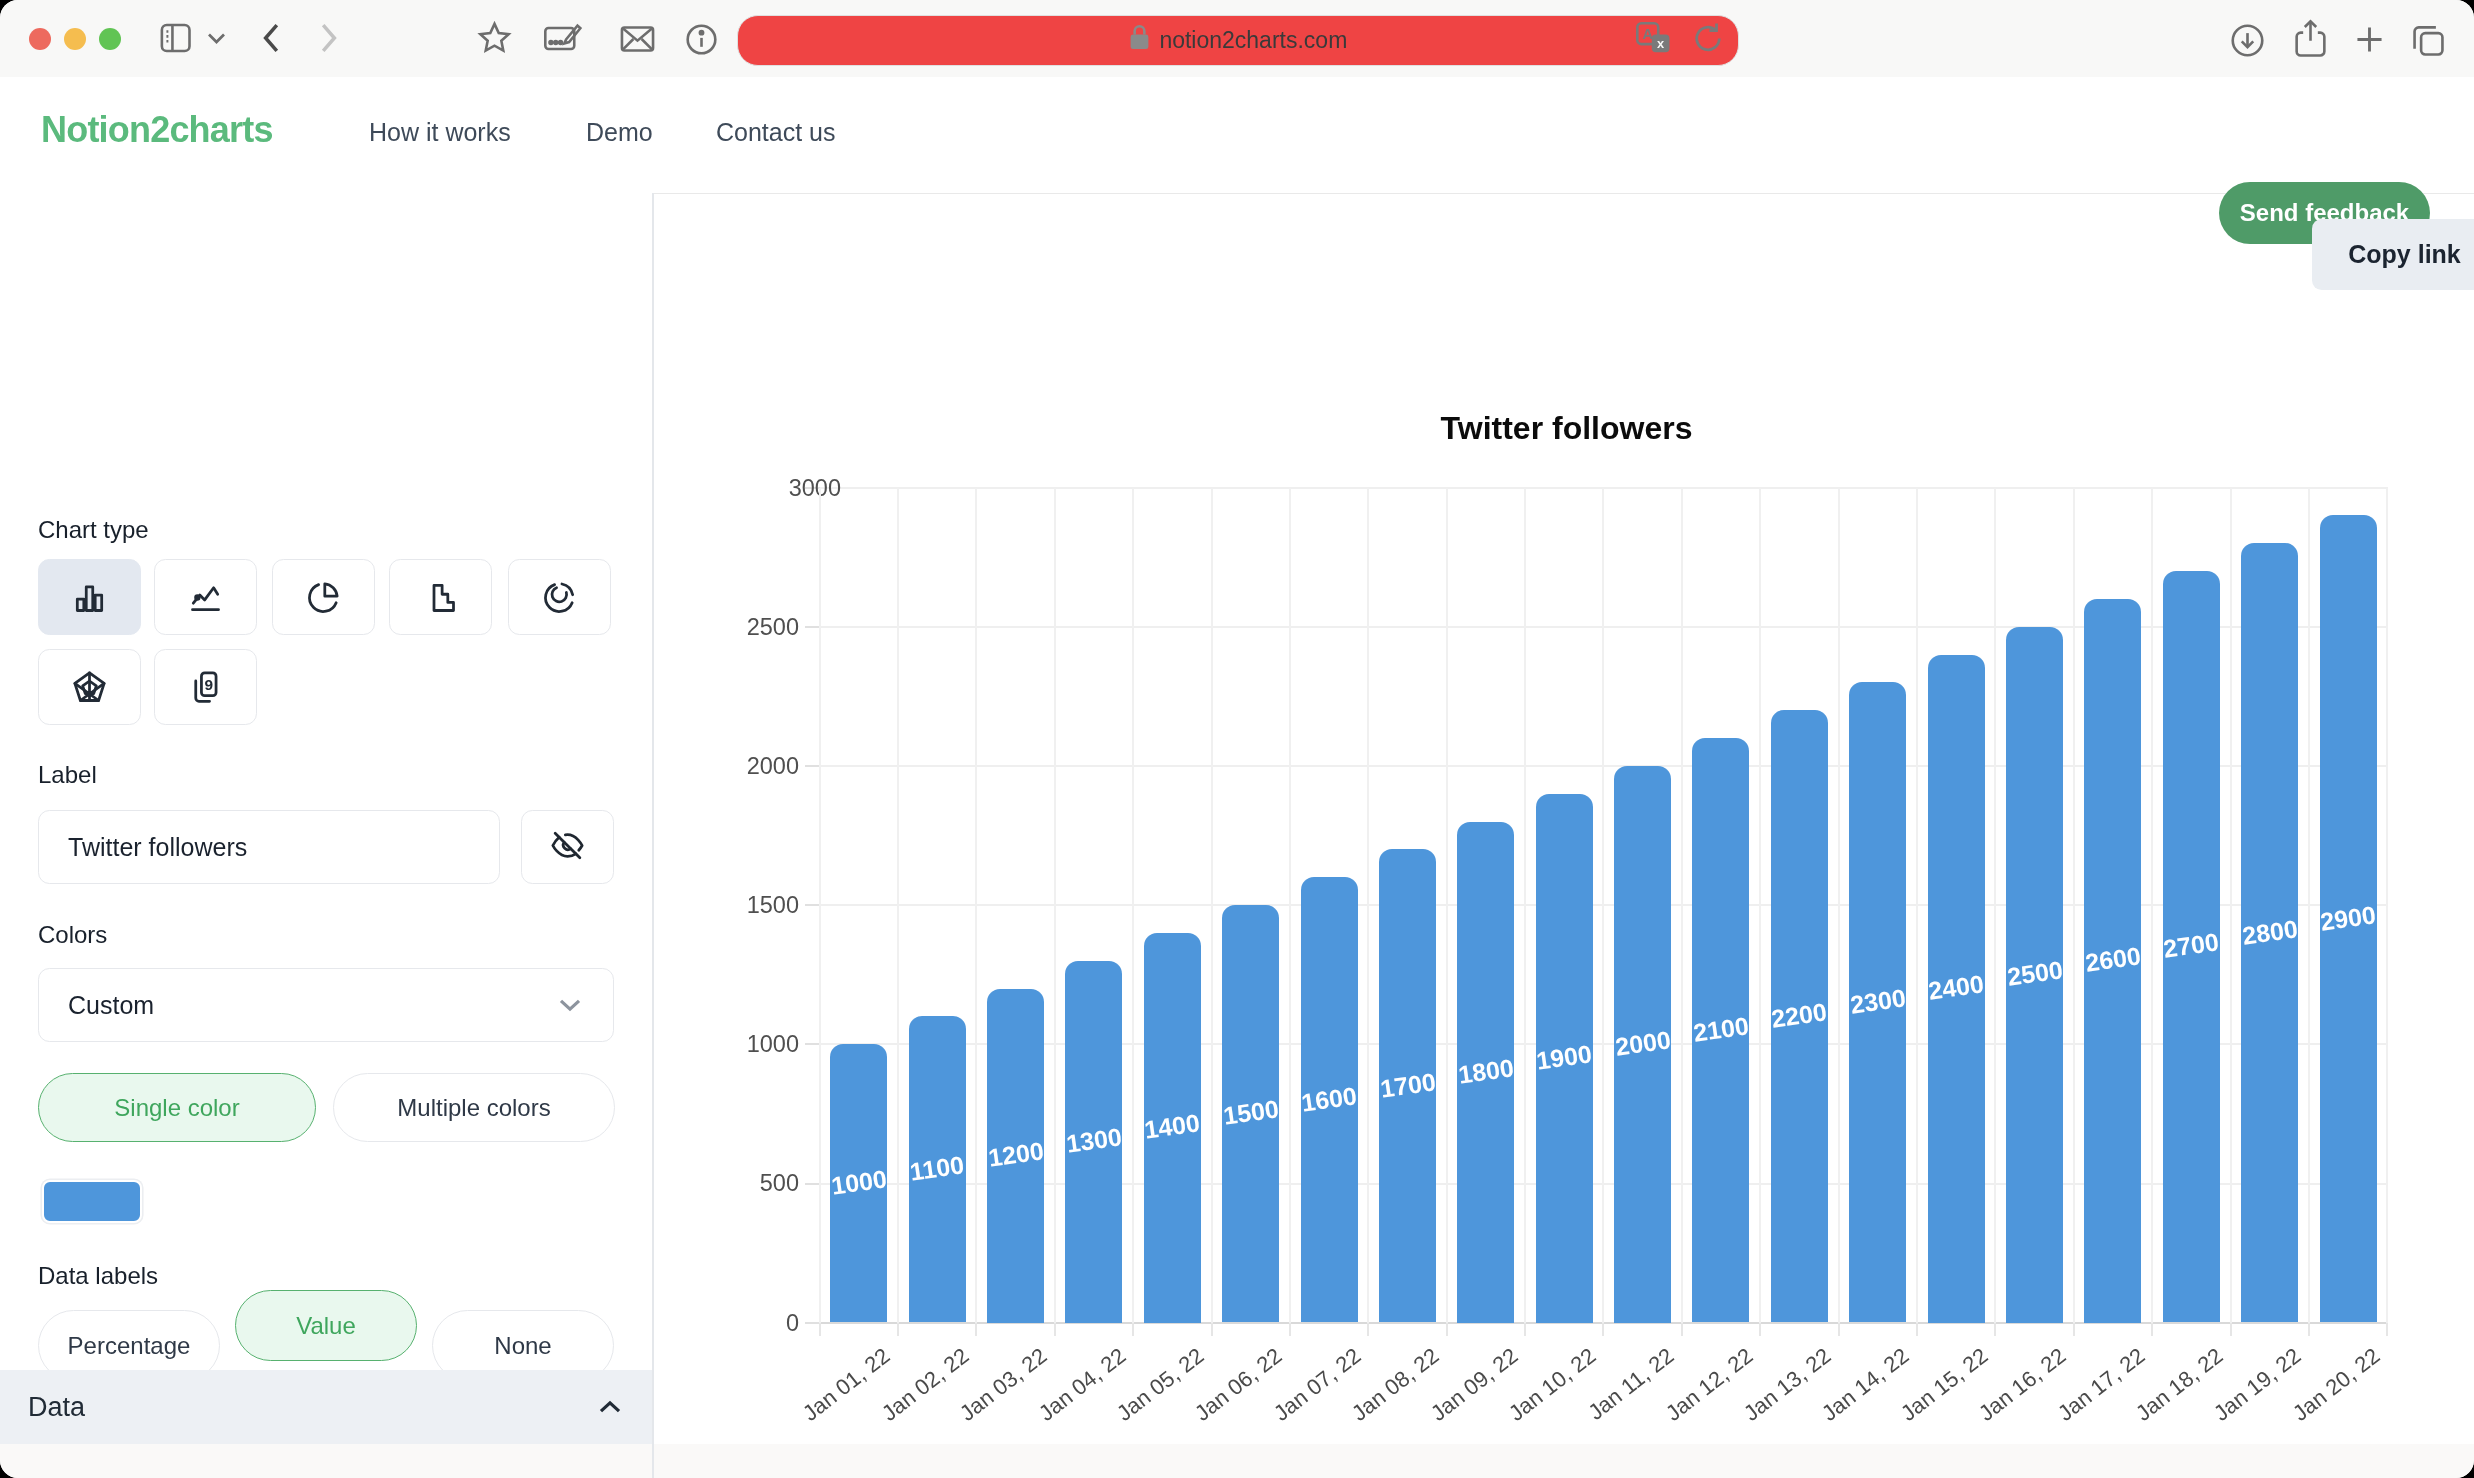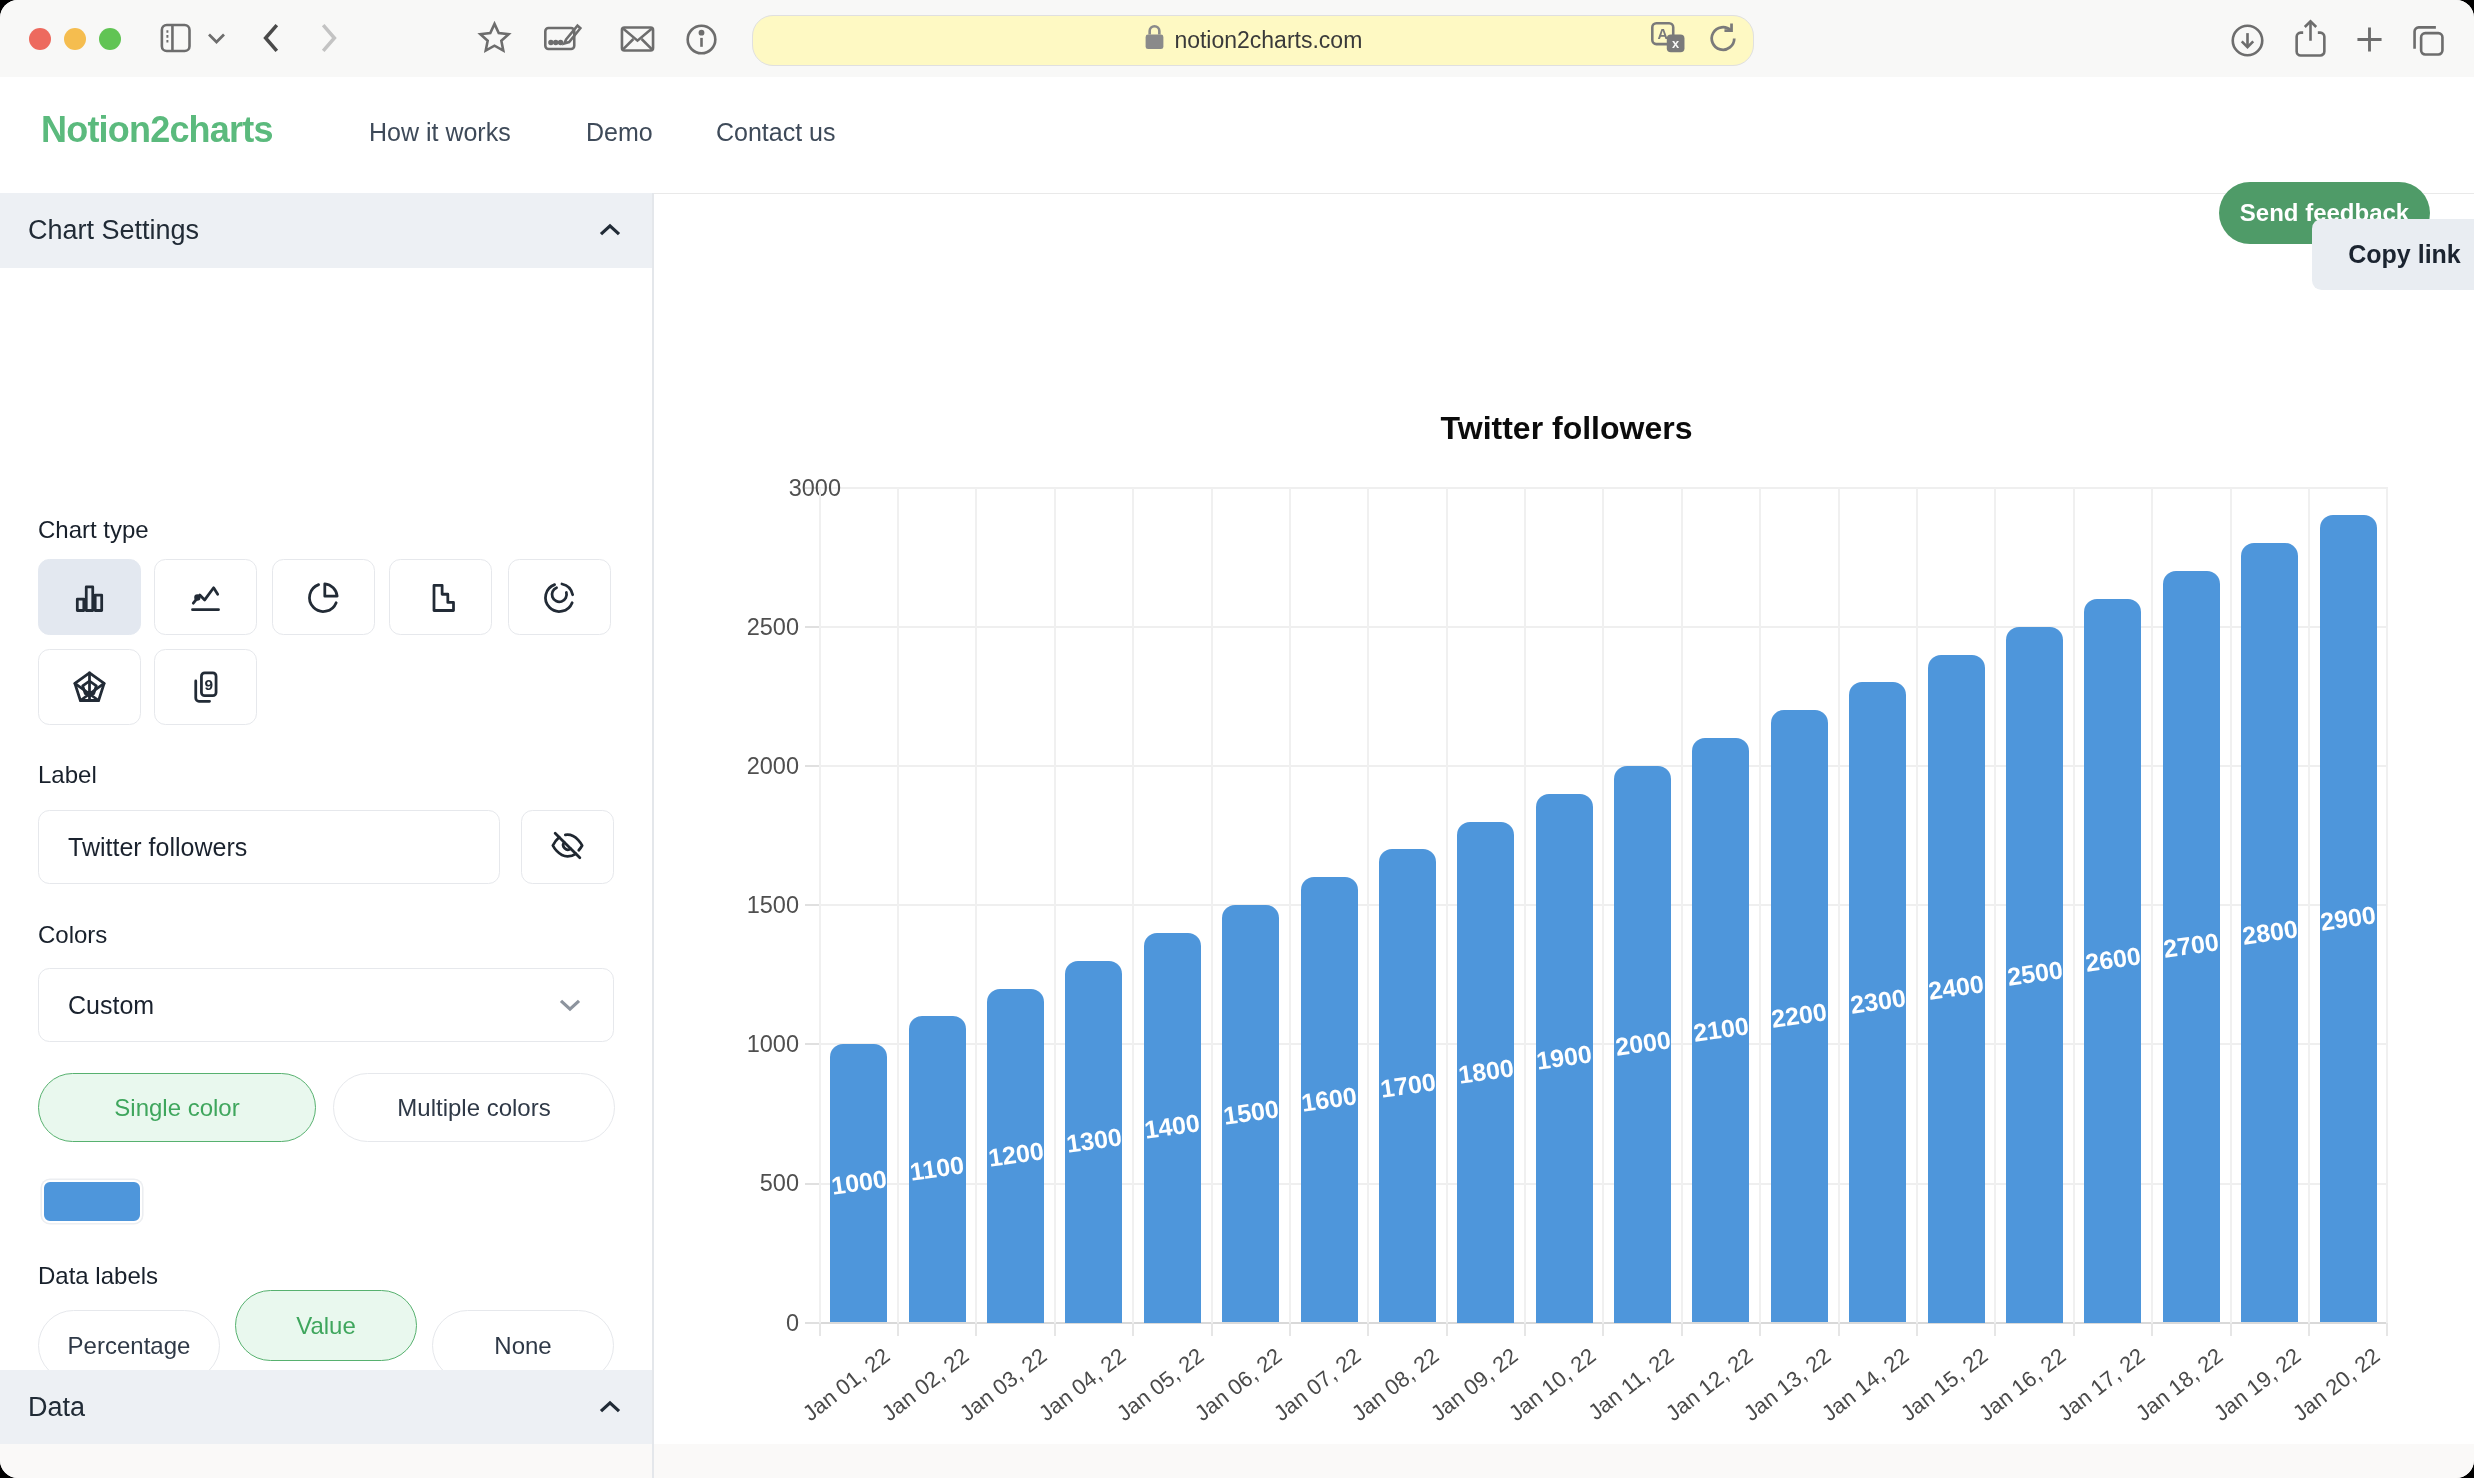--- a/index.html
+++ b/index.html
@@ -4,22 +4,22 @@
 <style>
   html,body{margin:0;padding:0;background:#000;width:2475px;height:1478px;overflow:hidden;}
   #window{position:absolute;inset:0;border-radius:18px;overflow:hidden;background:#fff;
           font-family:"Liberation Sans",sans-serif;color:#1d2430;}
   .abs{position:absolute;}
   
   #chrome{left:0;top:0;width:2475px;height:77px;background:#f8f8f7;border-bottom:1.6px solid #dcdcdc;}
   .tl{width:22px;height:22px;border-radius:50%;top:28px;}
   .cicon{color:#6d6d6d;display:flex;align-items:center;justify-content:center;}
   .cicon svg{display:block;}
-  #urlbar{left:737px;top:14.6px;width:1000px;height:49px;background:#fef9c3;border:1.6px solid #e0e0e0;
-          border-radius:21px;display:flex;align-items:center;justify-content:center;margin-left:15px;}
+  #urlbar{left:737px;top:14.6px;width:1000px;height:49px;background:#ef4444;border:1.6px solid #e0e0e0;
+          border-radius:21px;display:flex;align-items:center;justify-content:center;}
   #urlcenter{display:flex;align-items:center;gap:9.7px;color:#3a3a3a;font-size:23px;}
   #urlright{position:absolute;right:13px;top:4.9px;display:flex;gap:14.6px;align-items:center;}
   
   #appbar{left:0;top:77px;width:2475px;height:116px;background:#fff;border-bottom:1.6px solid #e9e9e9;}
   #logo{left:41px;top:32px;font-size:36px;font-weight:700;color:#5bba7d;letter-spacing:-0.8px;}
   .navlink{top:41px;font-size:25px;color:#3e4a59;}
   #feedback{left:2219px;top:105px;width:211px;height:62px;background:#4f9b68;border-radius:32px;
             display:flex;align-items:center;justify-content:center;color:#fff;font-size:24px;font-weight:600;border:none;cursor:pointer;}
   
   #sidebar{left:0;top:193px;width:652px;height:1251px;background:#fff;}
@@ -207,26 +207,20 @@
 
   <div class="abs" id="appbar">
     <div class="abs" id="logo">Notion2charts</div>
     <div class="abs navlink" style="left:369px;">How it works</div>
     <div class="abs navlink" style="left:586px;">Demo</div>
     <div class="abs navlink" style="left:716px;">Contact us</div>
     <button class="abs" id="feedback">Send feedback</button>
   </div>
 
   <div class="abs" id="sidebar">
-    <div class="abs sechead" style="top:0;">
-      <span>Chart Settings</span>
-      <span><svg width="28" height="18" viewBox="0 0 17 11">
-            <polyline points="3,8 8.5,3 14,8" fill="none" stroke="#212b36" stroke-width="2"></polyline>
-          </svg></span>
-    </div>
 
     <div class="abs fieldlabel" style="top:323px;">Chart type</div>
 
     <div class="abs typebtn active" style="left:38px;">
       <svg width="39" height="39" viewBox="0 0 24 24">
           <path d="M4.5 20v-7h4v7zM10 20V5.5h4V20zM15.5 20v-9.5h4V20z"></path>
         </svg>
     </div>
     <div class="abs typebtn" style="left:154px;">
       <svg width="39" height="39" viewBox="0 0 24 24">

